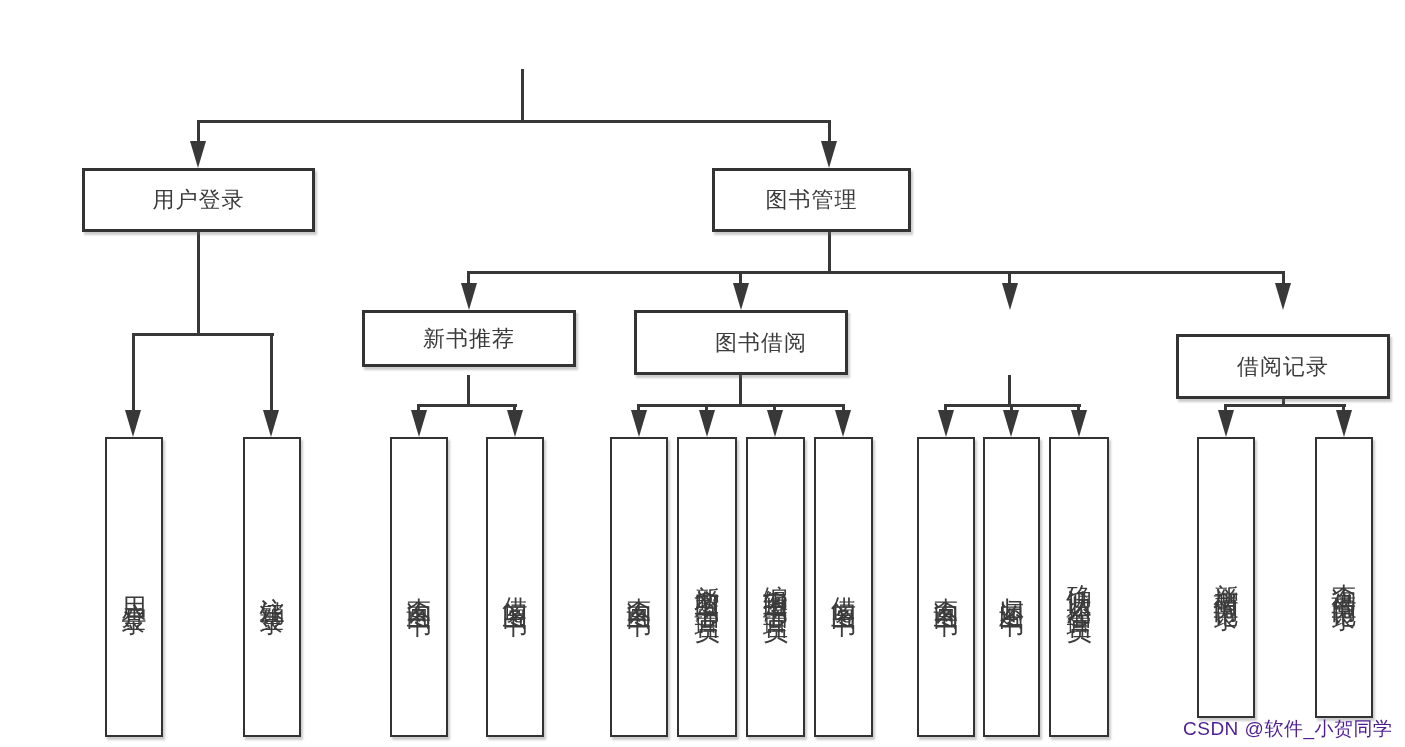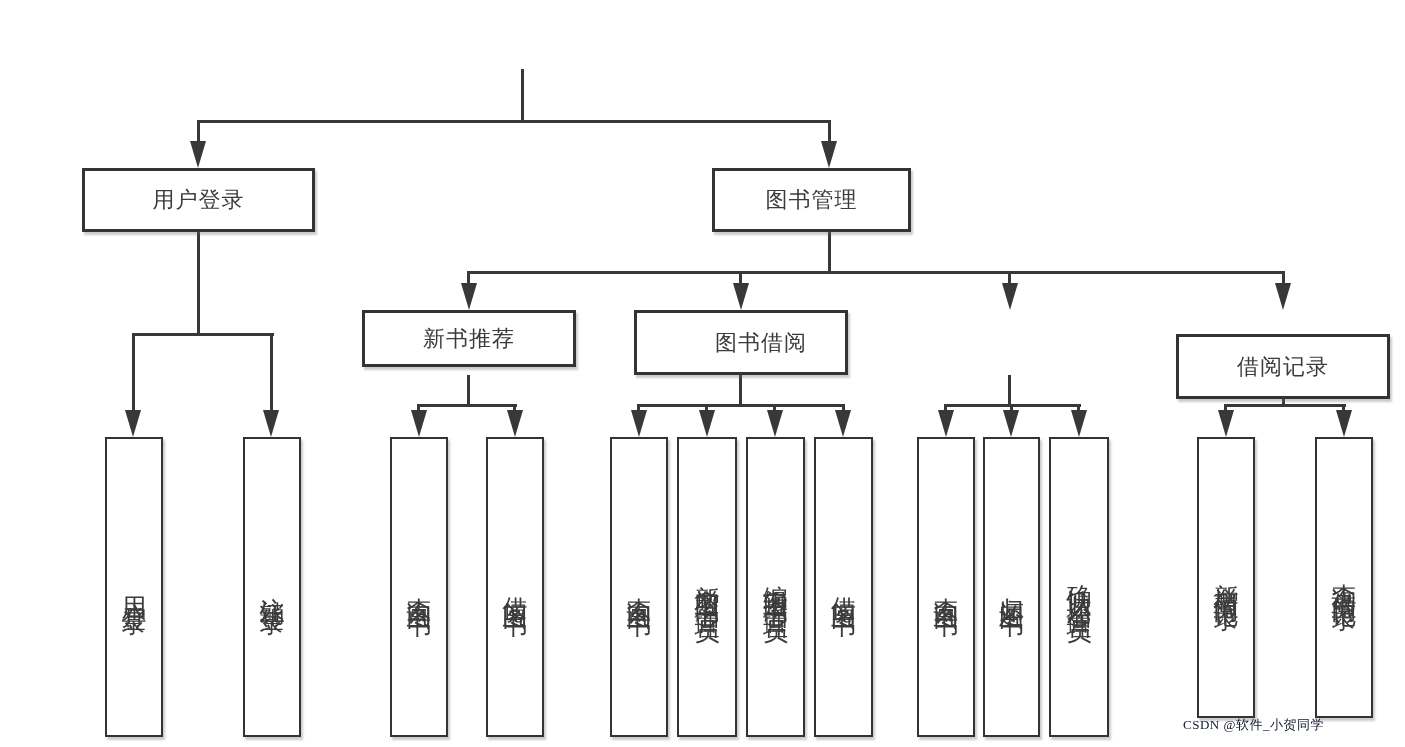--- a/index.html
+++ b/index.html
@@ -23,21 +23,21 @@
   .hline,.vline { position:absolute; background:#383838; z-index:1; }
   .hline { height:3px; }
   .vline { width:3px; }
   .arrow {
     position:absolute; width:0; height:0; z-index:1;
     border-left:8px solid transparent; border-right:8px solid transparent;
     border-top:27px solid #383838;
   }
   .watermark {
     position:absolute; left:1183px; top:716px; z-index:5;
-    font-size:13px; letter-spacing:0.5px; color:#0f172a; white-space:nowrap;font-family:Liberation Serif, serif;
+    font-size:19px; letter-spacing:0.5px; color:#4c1d95; white-space:nowrap;
   }
 </style>
 </head>
 <body>
 
 <div id="canvas">
 
 
   <div class="box" style="left:82px;top:168px;width:233px;height:64px;">
     <span class="lbl">用户登录</span>

